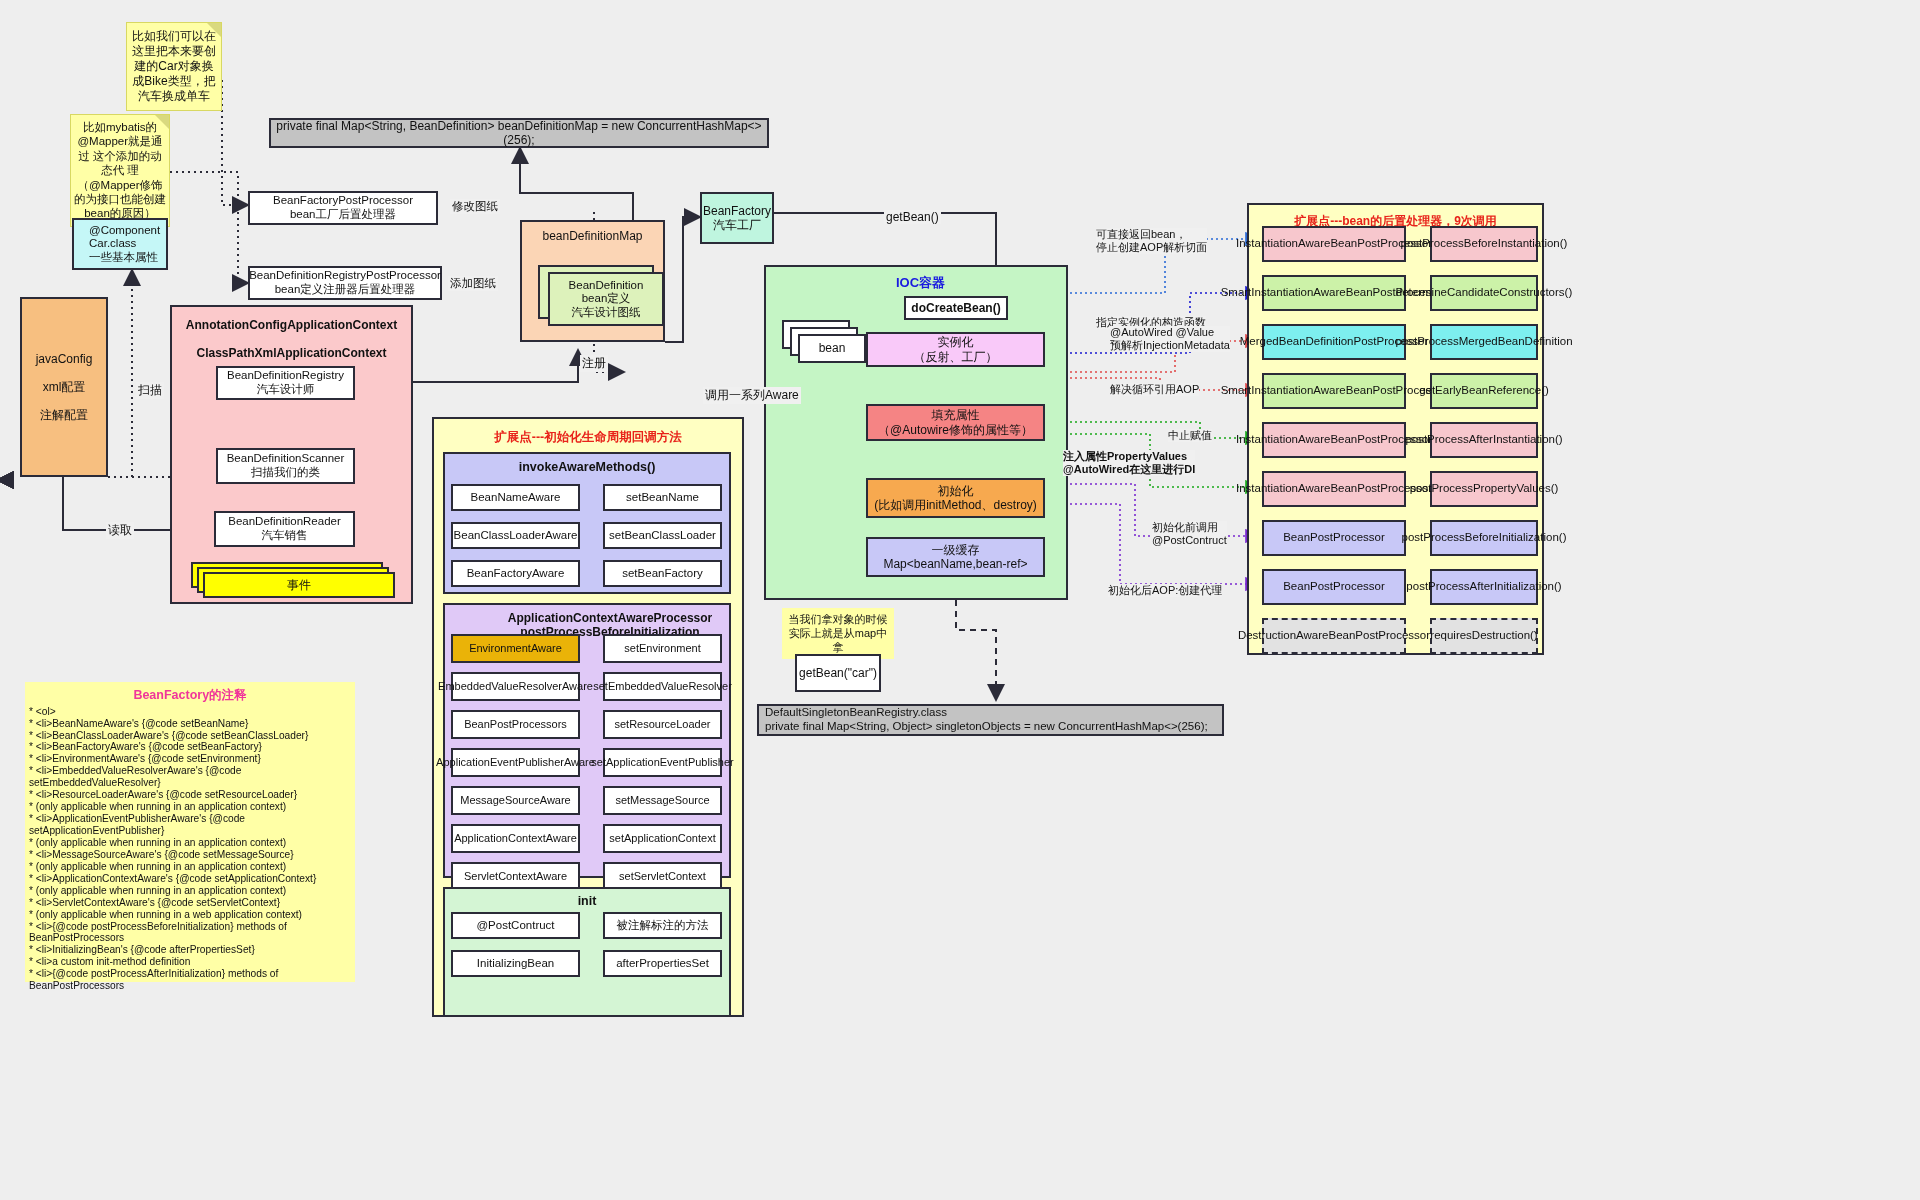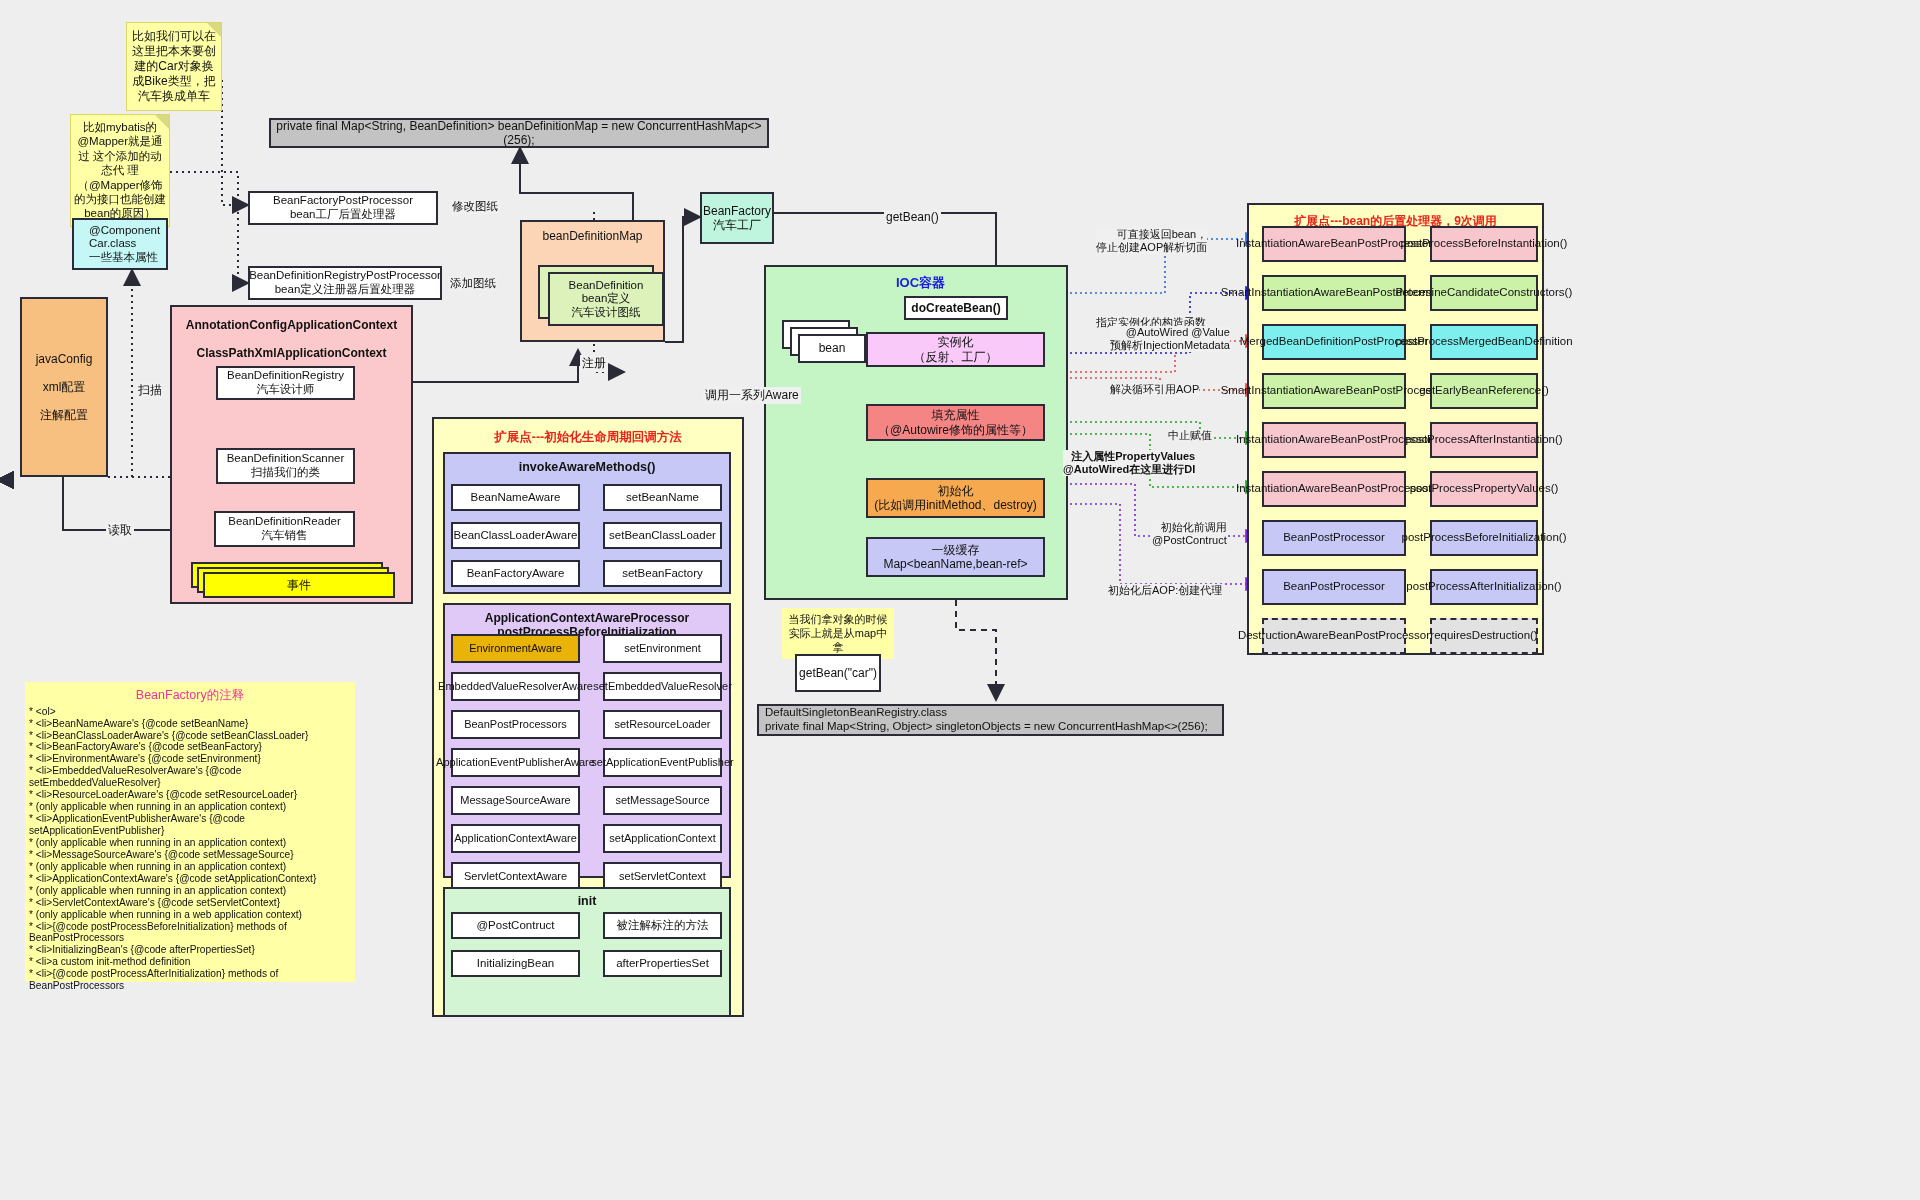--- a/index.html
+++ b/index.html
@@ -2,21 +2,21 @@
 <html><head>
 <meta charset="utf-8">
 <style>
   html,body{margin:0;padding:0;background:#eeeeee;}
   body{width:1920px;height:1200px;position:relative;overflow:hidden;
        font-family:"Liberation Sans","DejaVu Sans",sans-serif;color:#111;}
   .node{position:absolute;box-sizing:border-box;border:2px solid #2b2b38;
         display:flex;align-items:center;justify-content:center;text-align:center;
         line-height:1.18;white-space:pre-line;}
   .lbl{position:absolute;background:#f0f0f0;padding:0 2px;white-space:nowrap;}
-  .plain{position:absolute;white-space:pre-line;text-align:right;}
+  .plain{position:absolute;white-space:pre-line;}
   svg.wires{position:absolute;left:0;top:0;width:1920px;height:1200px;pointer-events:none;}
   .note{position:absolute;background:#ffffa6;border:1px solid #d8d862;box-sizing:border-box;
         text-align:center;line-height:1.25;}
   .note .fold{position:absolute;right:0;top:0;width:0;height:0;
         border-left:14px solid transparent;border-top:14px solid #d9d97f;}
   .grpbox{position:absolute;box-sizing:border-box;border:2px solid #2b2b38;}
   .title{position:absolute;font-weight:bold;text-align:center;width:100%;}
   .dash{border-style:dashed !important;}
 </style>
 </head>
@@ -147,21 +147,21 @@
 的为接口也能创建
 bean的原因）</span>
 </div>
 
 <div class="note" style="left:782px;top:608px;width:112px;padding:5px 3px;font-size:11px;border:none;background:#ffffa6;">
   <span>当我们拿对象的时候
 实际上就是从map中拿</span>
 </div>
 
 <div class="note" style="left:25px;top:682px;width:330px;height:300px;border:none;text-align:left;padding:0;">
-  <div style="text-align:center;font-weight:normal;color:#f0359a;font-size:12.5px;padding-top:6px;">BeanFactory的注释</div>
+  <div style="text-align:center;font-weight:bold;color:#f0359a;font-size:12.5px;padding-top:6px;">BeanFactory的注释</div>
   <div style="font-size:10.2px;line-height:1.17;padding:2px 4px 0 4px;white-space:pre-line;">* &lt;ol&gt;
 * &lt;li&gt;BeanNameAware's {@code setBeanName}
 * &lt;li&gt;BeanClassLoaderAware's {@code setBeanClassLoader}
 * &lt;li&gt;BeanFactoryAware's {@code setBeanFactory}
 * &lt;li&gt;EnvironmentAware's {@code setEnvironment}
 * &lt;li&gt;EmbeddedValueResolverAware's {@code
 setEmbeddedValueResolver}
 * &lt;li&gt;ResourceLoaderAware's {@code setResourceLoader}
 * (only applicable when running in an application context)
 * &lt;li&gt;ApplicationEventPublisherAware's {@code
@@ -307,21 +307,21 @@
 <div id="sec1">
     <div class="node" style="left: 451px; top: 484px; width: 129px; height: 27px; background: rgb(255, 255, 255); font-size: 11.5px;">BeanNameAware</div>
     <div class="node" style="left: 603px; top: 484px; width: 119px; height: 27px; background: rgb(255, 255, 255); font-size: 11.5px;">setBeanName</div>
     <div class="node" style="left: 451px; top: 522px; width: 129px; height: 27px; background: rgb(255, 255, 255); font-size: 11.5px;">BeanClassLoaderAware</div>
     <div class="node" style="left: 603px; top: 522px; width: 119px; height: 27px; background: rgb(255, 255, 255); font-size: 11.5px;">setBeanClassLoader</div>
     <div class="node" style="left: 451px; top: 560px; width: 129px; height: 27px; background: rgb(255, 255, 255); font-size: 11.5px;">BeanFactoryAware</div>
     <div class="node" style="left: 603px; top: 560px; width: 119px; height: 27px; background: rgb(255, 255, 255); font-size: 11.5px;">setBeanFactory</div>
   </div>
 
 <div class="grpbox" style="left:443px;top:603px;width:288px;height:275px;background:#e0c9f7;">
-  <div class="title" style="top:6px;font-size:12px;white-space:pre-line;">ApplicationContextAwareProcessor
+  <div class="title" style="top:6px;font-size:12px;white-space:pre-line;margin-left:23px;">ApplicationContextAwareProcessor
 postProcessBeforeInitialization</div>
 </div>
 <div id="sec2">
     <div class="node" style="left: 451px; top: 634px; width: 129px; height: 29px; background: #eab308; font-size: 11px;">EnvironmentAware</div>
     <div class="node" style="left: 603px; top: 634px; width: 119px; height: 29px; background: rgb(255, 255, 255); font-size: 11px;">setEnvironment</div>
     <div class="node" style="left: 451px; top: 672px; width: 129px; height: 29px; background: rgb(255, 255, 255); font-size: 11px;">EmbeddedValueResolverAware</div>
     <div class="node" style="left: 603px; top: 672px; width: 119px; height: 29px; background: rgb(255, 255, 255); font-size: 11px;">setEmbeddedValueResolver</div>
     <div class="node" style="left: 451px; top: 710px; width: 129px; height: 29px; background: rgb(255, 255, 255); font-size: 11px;">BeanPostProcessors</div>
     <div class="node" style="left: 603px; top: 710px; width: 119px; height: 29px; background: rgb(255, 255, 255); font-size: 11px;">setResourceLoader</div>
     <div class="node" style="left: 451px; top: 748px; width: 129px; height: 29px; background: rgb(255, 255, 255); font-size: 11px;">ApplicationEventPublisherAware</div>

